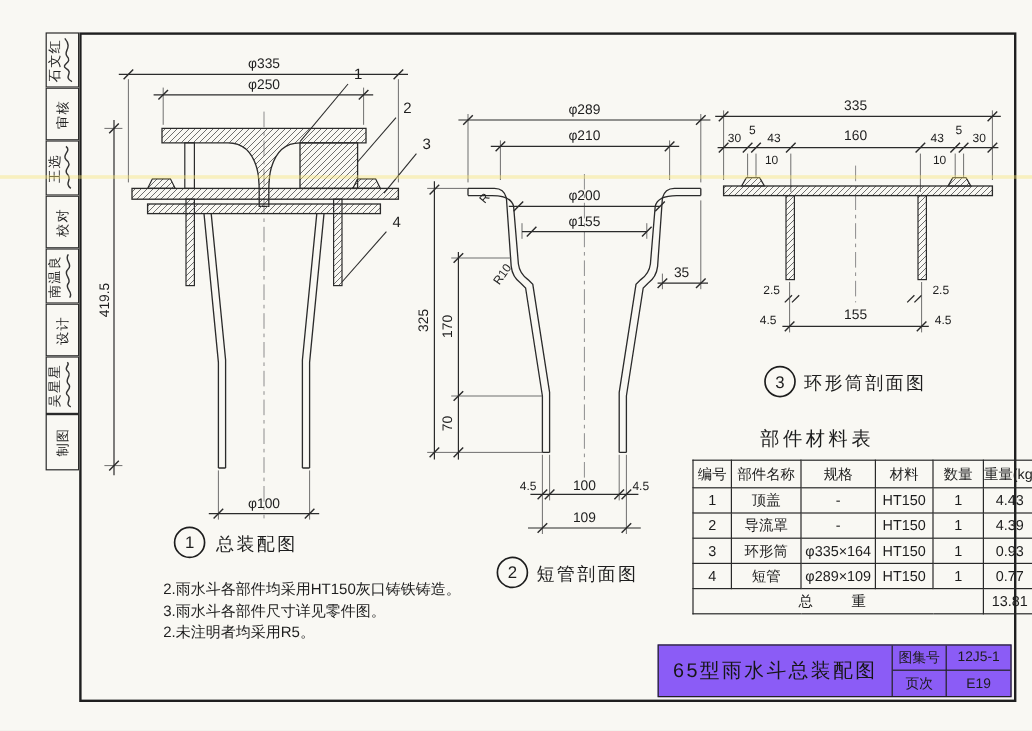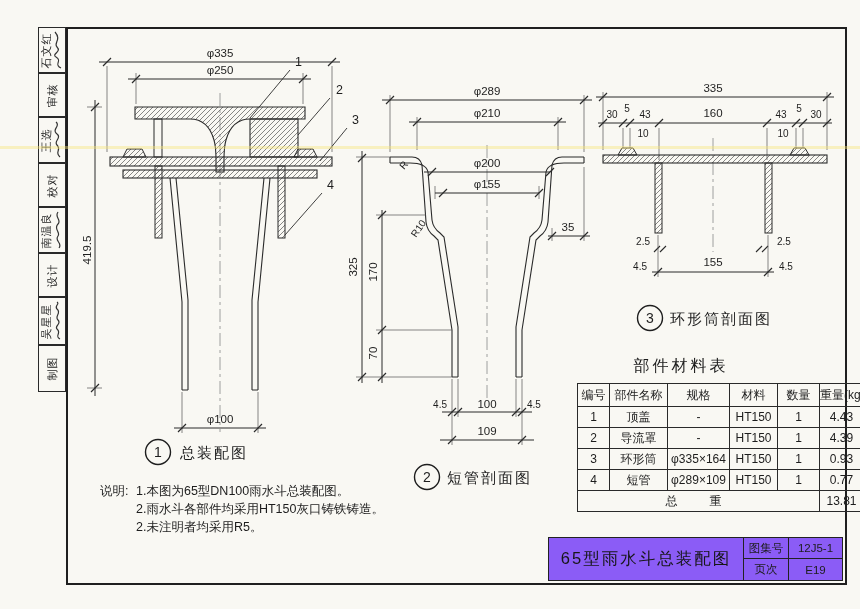--- a/index.html
+++ b/index.html
@@ -370,29 +370,26 @@
       <tr>
         <td colspan="5" style="letter-spacing:10px;">总　重</td>
         <td>13.81</td>
       </tr>
     </tbody>
       </table>
   </div>
 
   <div id="notes">
     <div class="nrow">
-      <span class="nlabel">说明:</span>
-      <span>1.本图为65型DN100雨水斗总装配图。</span>
-    </div>
+        <span class="nlabel"></span>
+        <span>2.雨水斗各部件均采用HT150灰口铸铁铸造。</span>
+      </div>
     <div class="nrow">
         <span class="nlabel"></span>
-        <span>2.雨水斗各部件均采用HT150灰口铸铁铸造。</span>
-      </div>
-    <div class="nrow">
-        <span class="nlabel"></span>
+        <span>3.雨水斗各部件尺寸详见零件图。</span>
       </div>
     <div class="nrow">
         <span class="nlabel"></span>
         <span>2.未注明者均采用R5。</span>
       </div>
   </div>
 
   <div id="footer">
     <div id="f-title">65型雨水斗总装配图</div>
     <div id="f-grid">

